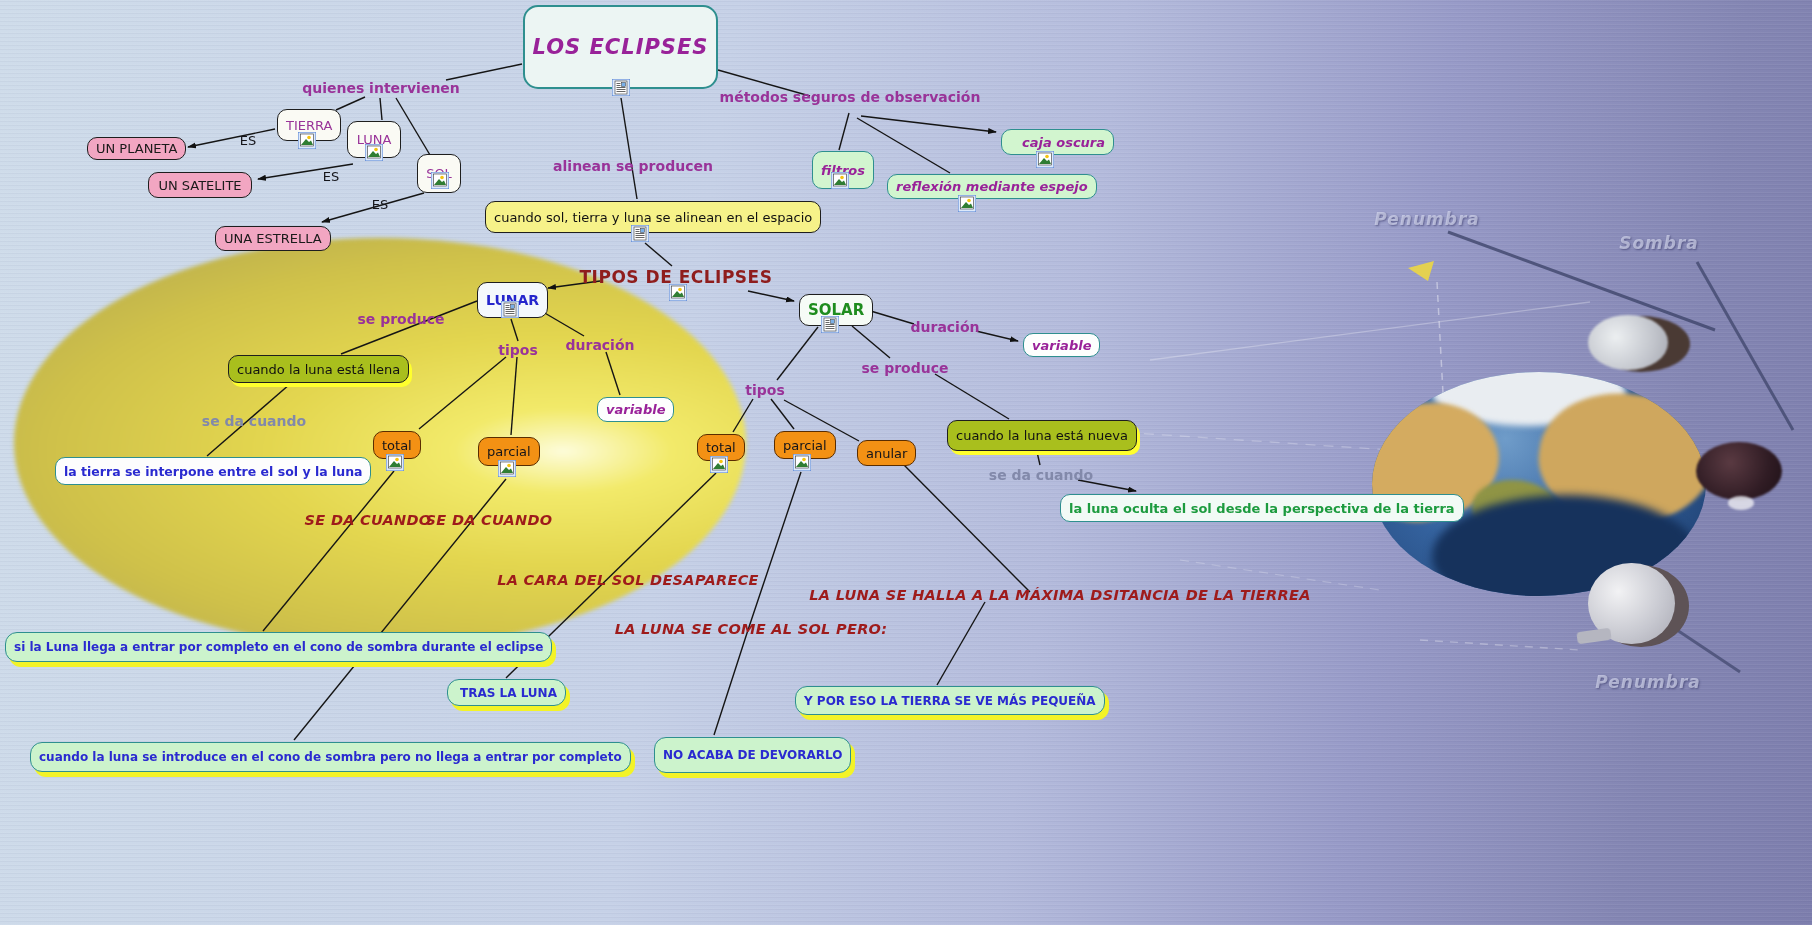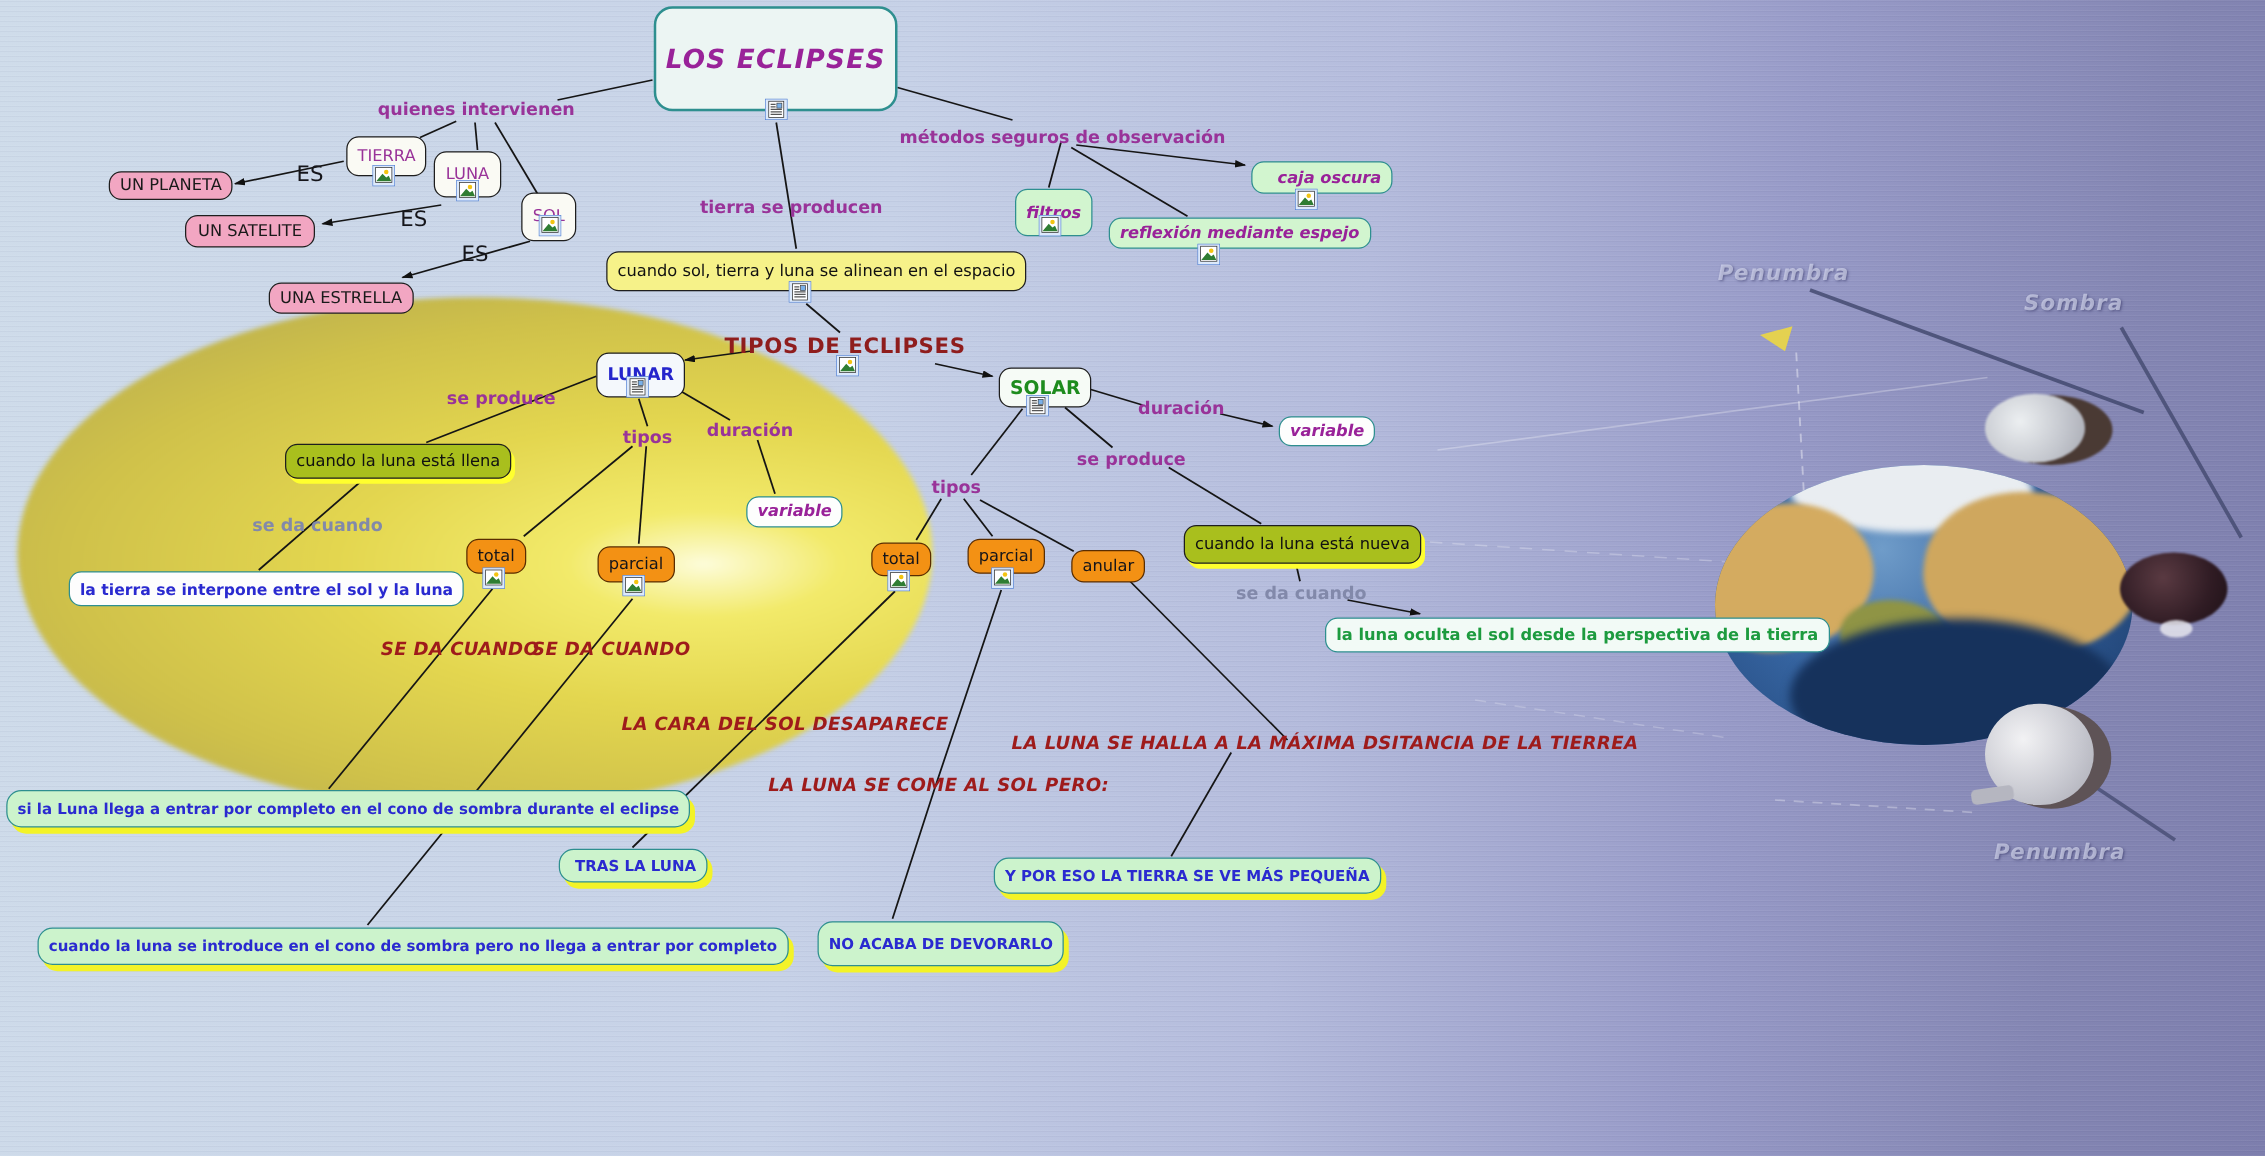--- a/index.html
+++ b/index.html
@@ -30,21 +30,21 @@
   .moon-top::after{content:'';position:absolute;left:-4%;top:-2%;width:82%;height:98%;border-radius:50%;
     background:radial-gradient(circle at 35% 40%,#eceff1 0%,#c3c6cd 60%,#a5a7b0 100%);}
   .bg-label{position:absolute;z-index:3;font-weight:bold;font-style:italic;color:rgba(222,226,245,.62);
     text-shadow:1px 1px 2px rgba(40,40,90,.5);white-space:nowrap;transform:translate(-50%,-50%);font-size:17px;letter-spacing:1px;}
   
   #bgsvg,#edges{position:absolute;left:0;top:0;z-index:4;pointer-events:none;}
   #bgsvg{z-index:2;}
   
   .phrase{position:absolute;z-index:6;transform:translate(-50%,-50%);white-space:nowrap;
     color:#993399;font-weight:bold;font-size:14px;}
-  .ph-es{color:#15151a;font-weight:normal;font-size:17px;}
+  .ph-es{color:#15151a;font-weight:normal;font-size:13px;}
   .ph-gray{color:#8289aa;}
   .ph-red{color:#9e1b1b;font-style:italic;font-size:14.5px;letter-spacing:.3px;}
   .ph-tipos{color:#8f1d1d;font-size:17px;letter-spacing:.5px;}
   
   .node{position:absolute;z-index:7;display:inline-flex;align-items:center;justify-content:center;
     border:1.6px solid #1e1e1e;border-radius:10px;padding:2px 8px;box-sizing:border-box;
     font-size:13px;white-space:nowrap;color:#15151a;background:#fbfcf8;}
   .n-title{background:#ecf5f3;border:2px solid #2e8f8f;border-radius:15px;color:#992299;
     font-size:21px;font-weight:bold;font-style:italic;letter-spacing:1px;}
   .n-purple{color:#993399;background:#fafaf4;}
@@ -139,22 +139,22 @@
       <line x1="394" y1="471" x2="263" y2="631"></line>
       <line x1="506" y1="479" x2="294" y2="740"></line>
       <line x1="716" y1="473" x2="506" y2="678"></line>
       <polyline points="801,472 748,630 714,735"></polyline>
       <line x1="903" y1="464" x2="1030" y2="592"></line>
       <line x1="985" y1="602" x2="937" y2="685"></line>
     </g>
   </svg>
 
   <div class="phrase" style="left:381px;top:88px;">quienes intervienen</div>
-  <div class="phrase" style="left:850px;top:110px;">métodos seguros de observación</div>
-  <div class="phrase" style="left:633px;top:166px;">tierra se producen</div>
+  <div class="phrase" style="left:850px;top:97px;">métodos seguros de observación</div>
+  <div class="phrase" style="left:633px;top:166px;">alinean se producen</div>
   <div class="phrase ph-tipos" style="left:676px;top:277px;font-weight:bold;">TIPOS DE ECLIPSES</div>
   <div class="phrase ph-es" style="left:248px;top:140px;">ES</div>
   <div class="phrase ph-es" style="left:331px;top:176px;">ES</div>
   <div class="phrase ph-es" style="left:380px;top:204px;">ES</div>
   <div class="phrase" style="left:401px;top:319px;">se produce</div>
   <div class="phrase" style="left:518px;top:350px;">tipos</div>
   <div class="phrase" style="left:600px;top:345px;">duración</div>
   <div class="phrase" style="left:945px;top:327px;">duración</div>
   <div class="phrase" style="left:905px;top:368px;">se produce</div>
   <div class="phrase" style="left:765px;top:390px;">tipos</div>

